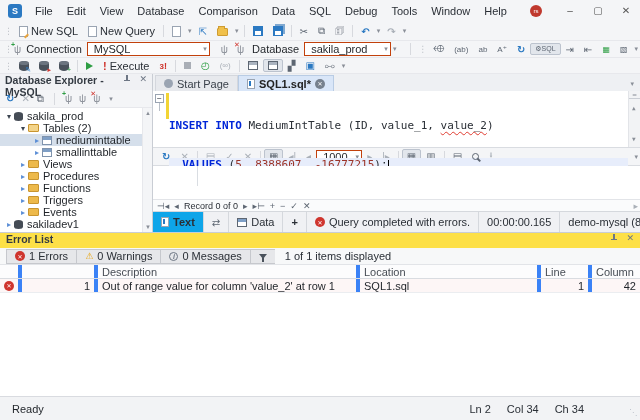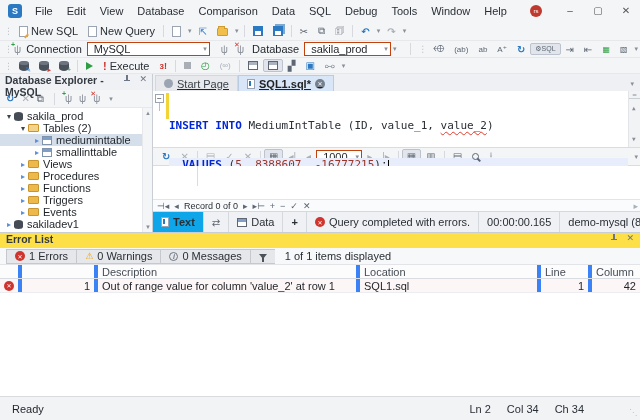--- a/index.html
+++ b/index.html
@@ -71,21 +71,21 @@
   .ticon.folder, .ticon.folder-open { width:11px; height:8px; background:#edb94a; border:1px solid #c9952f; border-radius:1px; }
   .ticon.folder-open { background:#f3d48a; }
   .ticon.table { width:10px; height:9px; background:#fff; border:1px solid #7f93ad; }
   .ticon.table { background:linear-gradient(#7f9fc6 3px, #fff 3px); }
   .tree-scroll { position:absolute; top:0; right:0; bottom:0; width:10px; background:#f4f5f7; border-left:1px solid #e7e8ec; font-size:6px; color:#8a8f98; text-align:center; }
   .tree-scroll .up { position:absolute; top:2px; left:2px; }
   .tree-scroll .dn { position:absolute; bottom:2px; left:2px; }
 
   
   #editor-col { flex:1; display:flex; flex-direction:column; min-width:0; }
-  #tab-row { height:17px; display:flex; align-items:flex-end; background:#eef0f3; padding-left:2px; position:relative;text-decoration:underline; }
+  #tab-row { height:17px; display:flex; align-items:flex-end; background:#eef0f3; padding-left:2px; position:relative; }
   .doc-tab { height:16px; display:flex; align-items:center; gap:4px; padding:0 8px; background:#e7e9ed; border:1px solid #d4d7dd; border-bottom:none; color:#3a414a; }
   .doc-tab.active { background:#d9e6f8; border-color:#b9cce4; font-weight:bold; color:#222; }
   .startpage-icon { width:9px; height:9px; border-radius:50%; background:#9aa4b2; border:1px solid #7b8violet593; }
   .sqlpage-icon { width:8px; height:10px; background:#fff; border:1px solid #9aa4b2; position:relative; }
   .sqlpage-icon::before { content:""; position:absolute; left:1px; top:1px; width:2px; height:5px; background:#2b79c2; }
   .tab-close { width:10px; height:10px; border-radius:50%; background:#76818e; color:#fff; font-size:6px; display:flex; align-items:center; justify-content:center; }
   .tablist-btn { position:absolute; right:4px; bottom:3px; }
 
   #editor { height:56px; background:#fff; display:flex; position:relative; font-family:"DejaVu Sans Mono","Liberation Mono",monospace; font-size:11px; line-height:13px; }
   .gutter { width:13px; padding-top:3px; flex:none; }

